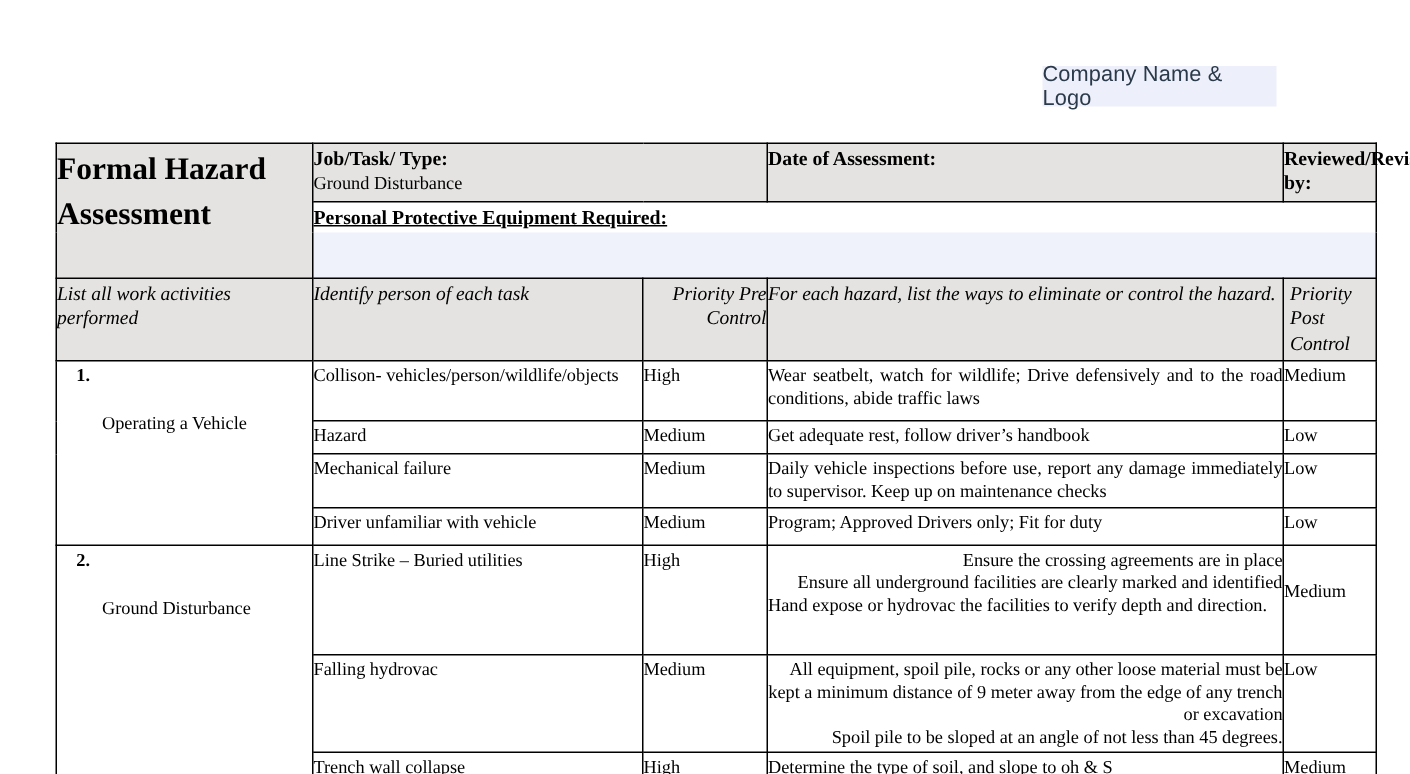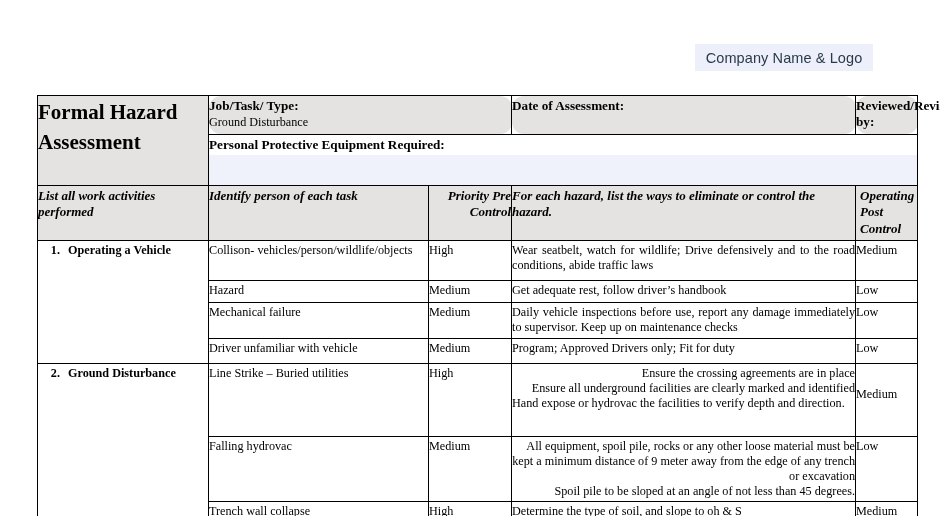--- a/index.html
+++ b/index.html
@@ -10,21 +10,21 @@
     font-family: "Liberation Serif", "DejaVu Serif", serif;
     color: #000000;
     overflow: hidden;
     position: relative;
   }
 
   
   #company-badge {
     position: absolute;
     left: 695px; top: 44px;
-    width: 178px; height: 27px;
+    width: 156px; height: 27px;
     background: #edf0fa;
     display: flex; align-items: center; justify-content: center;
     font-family: "Liberation Sans", "DejaVu Sans", sans-serif;
     font-size: 14.5px;
     color: #2b3a4a;
     letter-spacing: .1px;
   }
 
   
   #hazard-table {
@@ -50,38 +50,38 @@
   
   .title-cell {
     font-weight: bold;
     font-size: 21px;
     line-height: 1.42;
     padding: 8px 0 8px 8px;
     vertical-align: top;
   }
 
   
-  .hdr-label { font-weight: bold; font-size: 13.2px; padding: 6px 4px 4px 6px; border-radius: 12px; }
+  .hdr-label { font-weight: bold; font-size: 13.2px; padding: 6px 4px 4px 6px; }
   .hdr-label .sub { font-weight: normal; font-size: 12.2px; display: block; margin-top: 1px; }
 
-  .ppe-label { font-weight: bold; font-size: 13.2px; padding: 4px 4px 3px 6px; }
+  .ppe-label { font-weight: bold; font-size: 13.2px; padding: 4px 4px 3px 6px; text-decoration: underline; }
 
   
   .colhead {
-    font-weight: bold; font-style: italic;
+    font-weight: normal; font-style: italic;
     font-size: 13px; line-height: 1.3;
     padding: 5px 5px 5px 6px;
   }
   .colhead.center { text-align: right; padding-left: 4px; }
 
   
   .activity-cell { padding: 5px 4px 4px 4px; }
   .activity-row { display: flex; align-items: flex-start; }
   .activity-num { width: 30px; flex: 0 0 30px; text-align: right; padding-right: 8px; font-weight: bold; }
-  .activity-name { font-weight: bold; }
+  .activity-name { font-weight: normal; margin-top: 32px; }
   .hazard-cell { padding-top: 4px; margin-left: 44px; }
   .prio-cell { padding-top: 4px; padding-left: 6px; }
   .control-cell { text-align: justify; padding: 4px 5px 3px 5px; }
   .control-cell .nj { text-align: right; }
   .indent { padding-left: 5px; }
 </style>
 </head>
 <body>
 
 <div id="company-badge">Company Name &amp; Logo</div>
@@ -118,21 +118,21 @@
 
   <tr>
     <td class="shade-blue" colspan="4" style="border-top:none;height:30px"></td>
   </tr>
 
   <tr>
     <td class="colhead shade-gray" style="height:55px">List all work activities performed</td>
     <td class="colhead shade-gray">Identify person of each task</td>
     <td class="colhead shade-gray center">Priority Pre Control</td>
     <td class="colhead shade-gray">For each hazard, list the ways to eliminate or control the hazard.</td>
-    <td class="colhead shade-gray" style="padding-left:4px">Operating Post Control</td>
+    <td class="colhead shade-gray" style="padding-left:4px">Priority Post Control</td>
   </tr>
 
   <tr>
     <td class="activity-cell" rowspan="4">
       <div class="activity-row">
         <span class="activity-num">1.</span>
         <span class="activity-name">Operating a Vehicle</span>
       </div>
     </td>
     <td class="hazard-cell" style="height:40px">Collison- vehicles/person/wildlife/objects</td>

